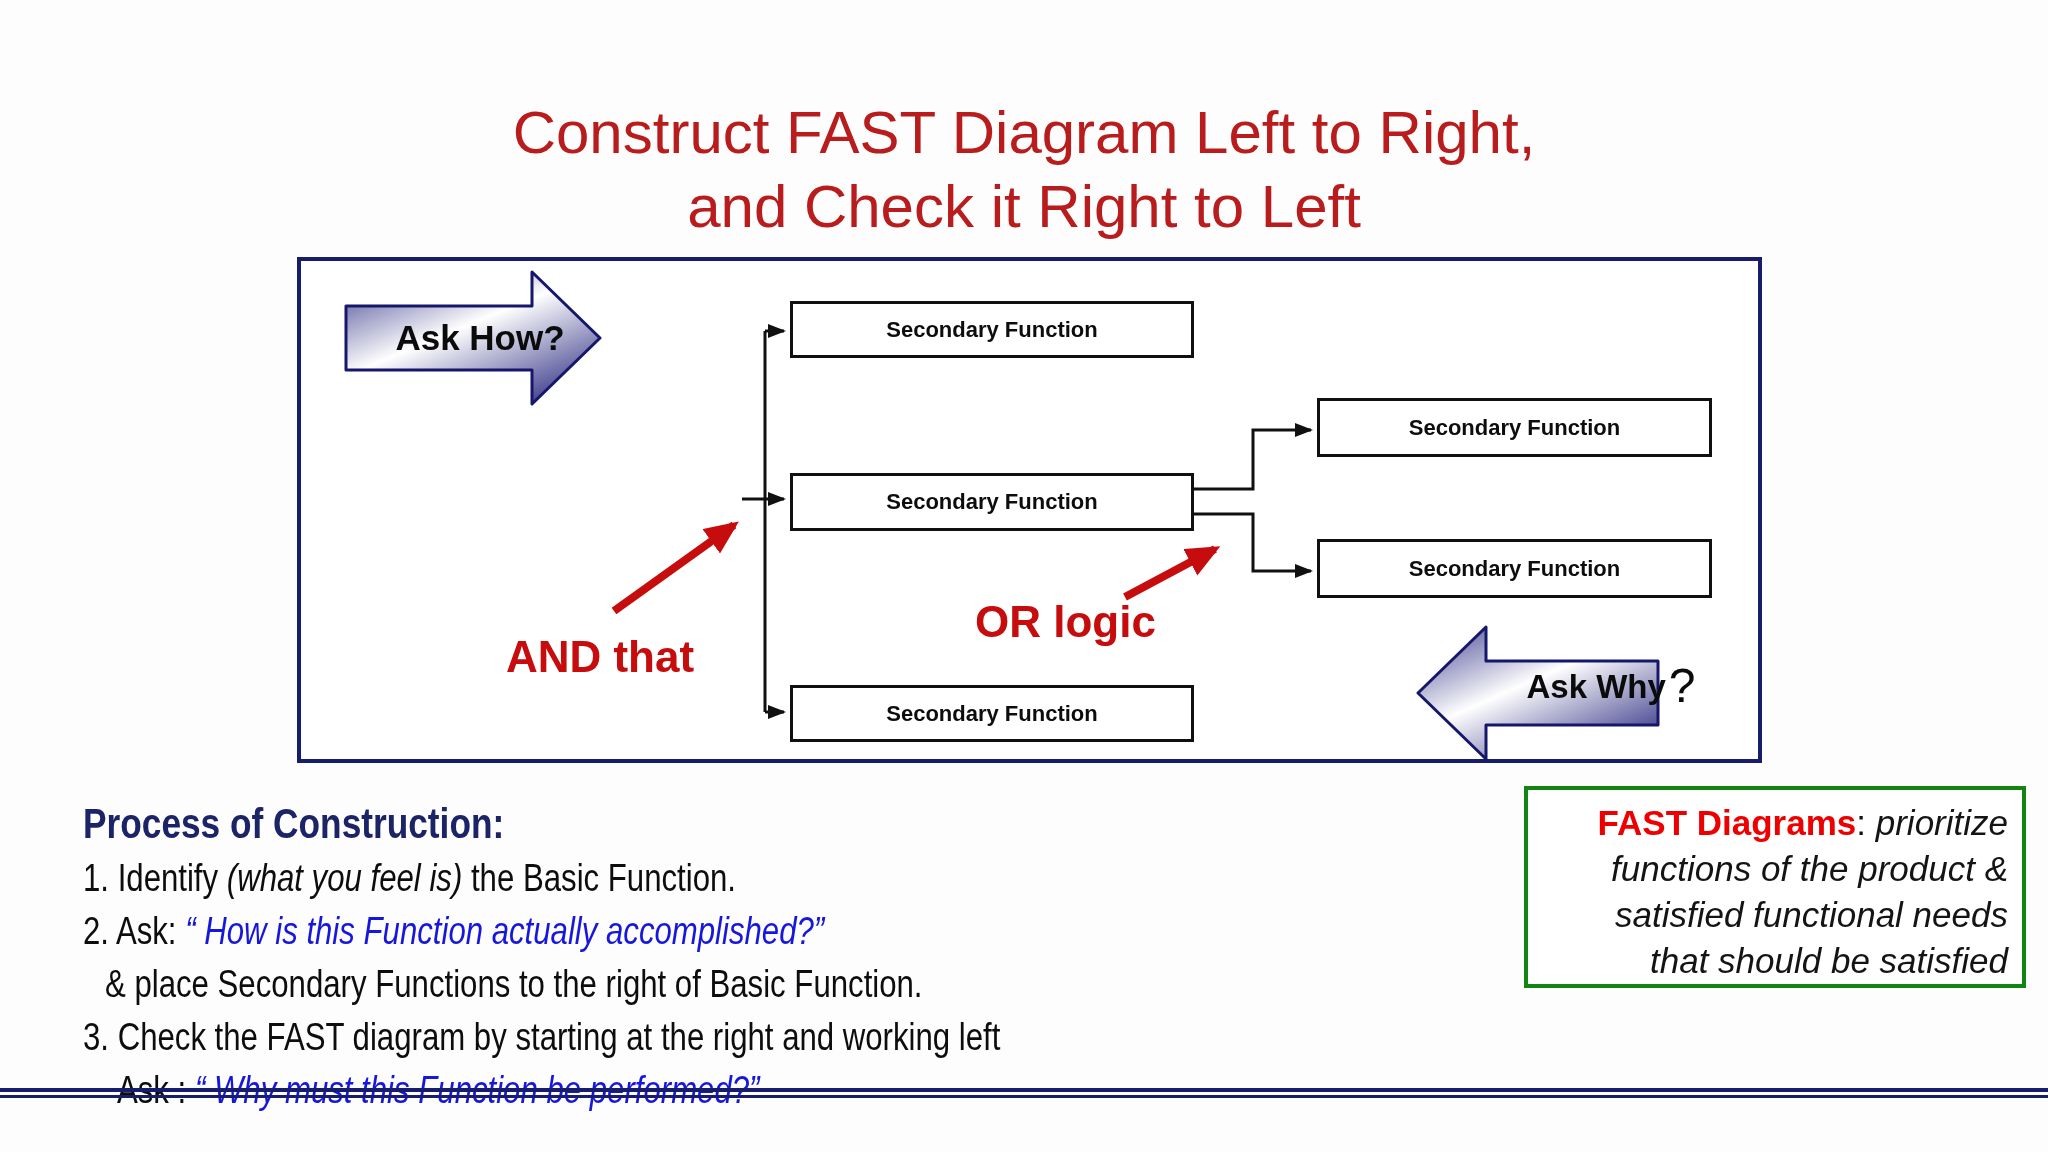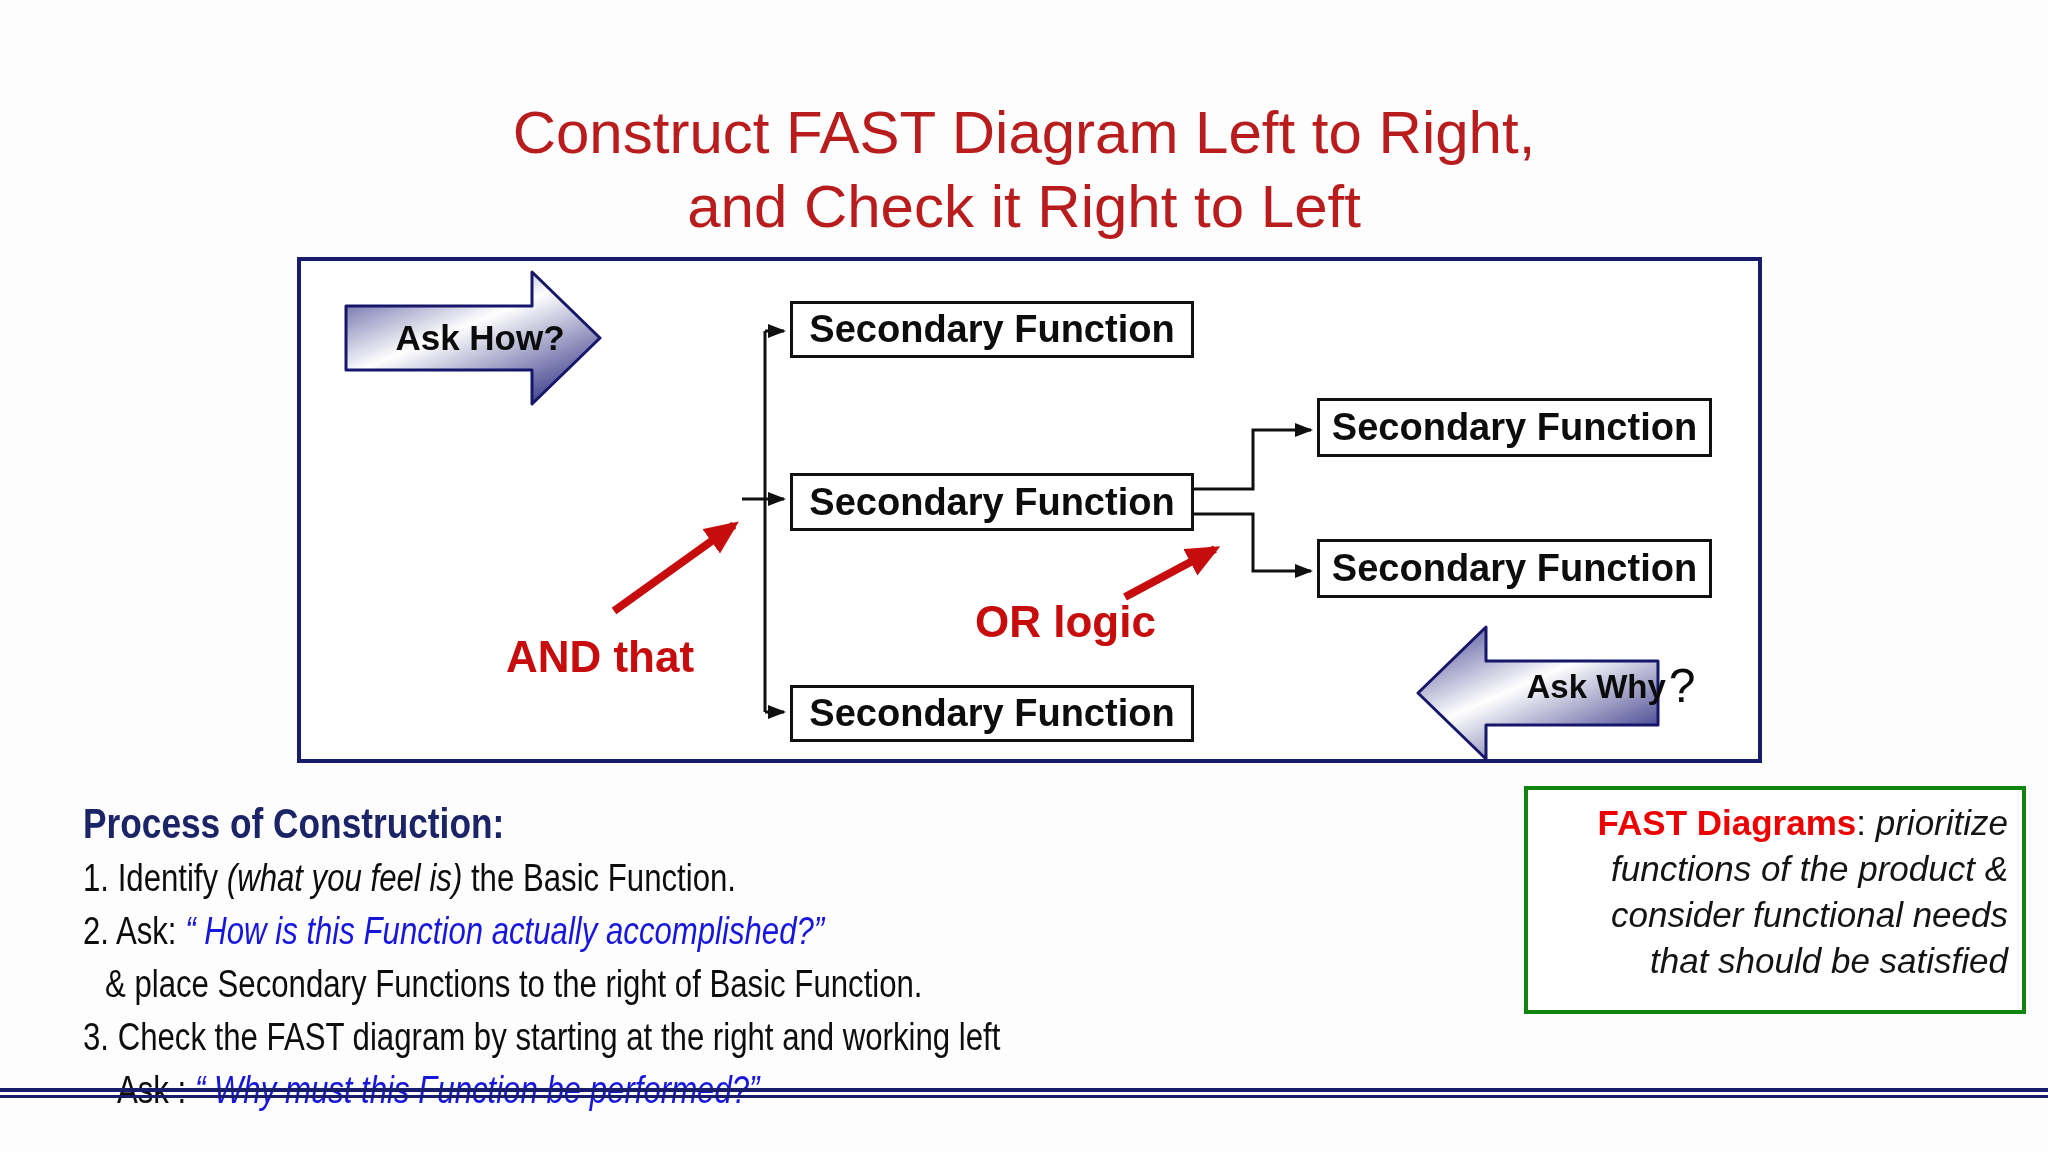--- a/index.html
+++ b/index.html
@@ -7,21 +7,21 @@
          font-family:"Liberation Sans", sans-serif;color:#111;}
   
   .title{position:absolute;left:0;top:96px;width:2048px;text-align:center;
          color:#b91c1c;font-size:60px;line-height:74px;font-weight:400;letter-spacing:0px;}
   
   .frame{position:absolute;left:297px;top:257px;width:1465px;height:506px;
          border:4px solid #181d6b;background:#fff;box-sizing:border-box;}
   
   .fbox{position:absolute;background:#fff;border:3px solid #101010;box-sizing:border-box;
         display:flex;align-items:center;justify-content:center;
-        font-weight:bold;font-size:38px;color:#0d0d0d;white-space:nowrap;}
+        font-weight:bold;font-size:22px;color:#0d0d0d;white-space:nowrap;}
   .basic  {left:390px; top:467px; width:352px; height:59px;}
   .sec-top{left:790px; top:301px; width:404px; height:57px;}
   .sec-mid{left:790px; top:473px; width:404px; height:58px;}
   .sec-bot{left:790px; top:685px; width:404px; height:57px;}
   .sec-r1 {left:1317px;top:398px; width:395px; height:59px;}
   .sec-r2 {left:1317px;top:539px; width:395px; height:59px;}
   
   .wires{position:absolute;left:0;top:0;width:2048px;height:1152px;pointer-events:none;}
   
   .arrow-svg{position:absolute;}
@@ -38,21 +38,21 @@
   .or-logic {left:975px;top:597px;width:180px;}
   
   .process{position:absolute;left:83px;top:794px;font-size:38px;color:#0d0d0d;}
   .pline{line-height:53px;white-space:nowrap;transform:scaleX(0.82);transform-origin:0 0;}
   .phead{font-size:43px;line-height:58px;font-weight:bold;color:#1c2468;}
   .pit{font-style:italic;}
   .pblue{color:#1616dd;font-style:italic;}
   .ind1{margin-left:22px;}
   .ind2{margin-left:34px;}
   
-  .note{position:absolute;left:1524px;top:786px;width:502px;height:228px;
+  .note{position:absolute;left:1524px;top:786px;width:502px;height:202px;
         border:4px solid #128412;background:#fff;box-sizing:border-box;
         padding:10px 14px 8px 10px;text-align:right;
         font-size:35px;line-height:46px;font-style:italic;color:#141414;white-space:nowrap;}
   .note .fast{color:#ee0000;font-weight:bold;font-style:normal;}
   .note .colon{font-style:normal;}
   
   .rule-a{position:absolute;left:0;top:1088px;width:2048px;height:4px;background:#181d6b;}
   .rule-b{position:absolute;left:0;top:1095px;width:2048px;height:3px;background:#181d6b;}
 </style>
 </head>
@@ -130,20 +130,20 @@
     <div class="pline"><span>1. Identify </span><span class="pit">(what you feel is)</span><span> the Basic Function.</span></div>
     <div class="pline"><span>2. Ask: </span><span class="pblue">“ How is this Function actually accomplished?”</span></div>
     <div class="pline ind1">&amp; place Secondary Functions to the right of Basic Function.</div>
     <div class="pline">3. Check the FAST diagram by starting at the right and working left</div>
     <div class="pline ind2"><span>Ask : </span><span class="pblue">“ Why must this Function be performed?”</span></div>
   </div>
 
   <div class="note">
     <div><span class="fast">FAST Diagrams</span><span class="colon">: </span><span>prioritize</span></div>
     <div>functions of the product &amp;</div>
-    <div>consider functional needs</div>
+    <div>satisfied functional needs</div>
     <div>that should be satisfied</div>
   </div>
 
   <div class="rule-a"></div>
   <div class="rule-b"></div>
 
 </div>
 
 </body></html>

